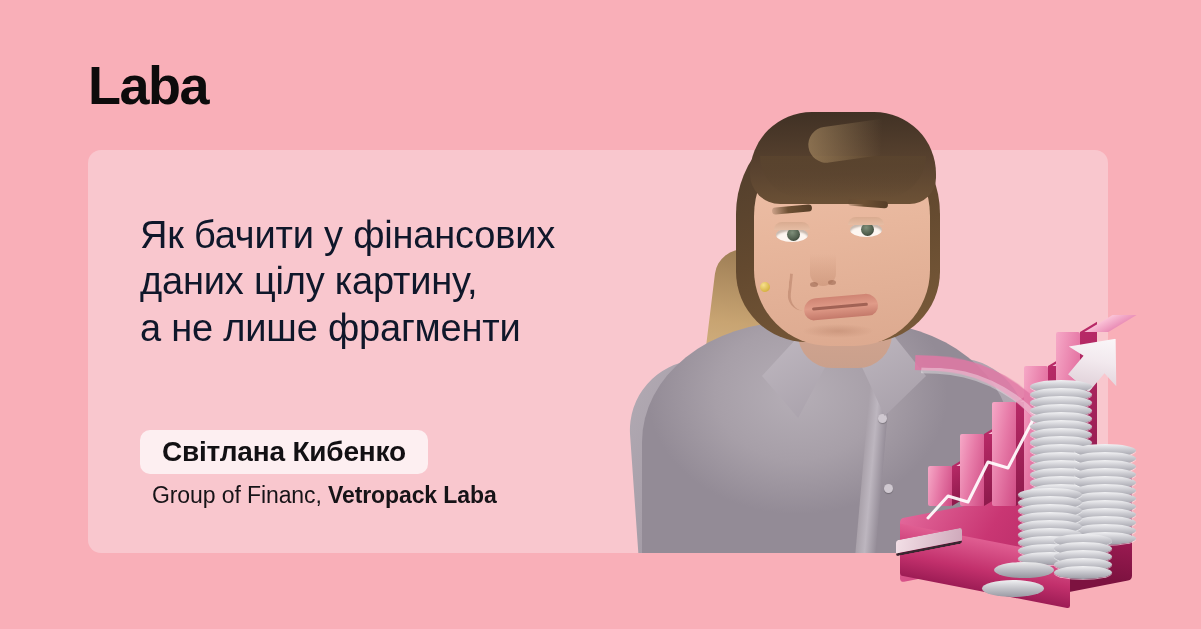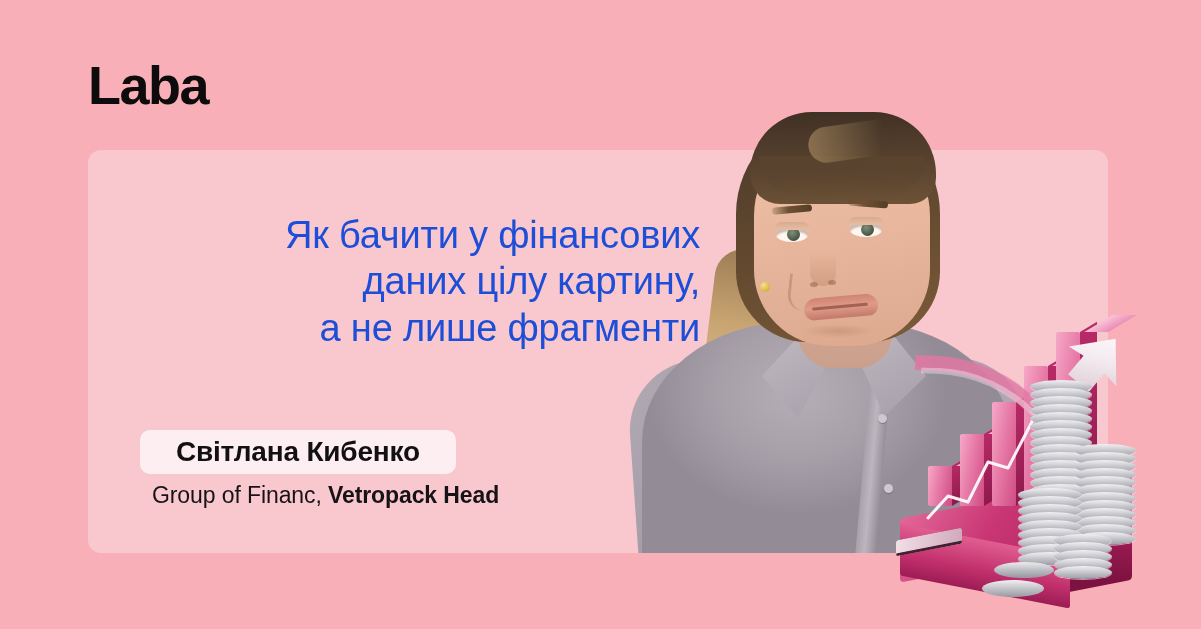--- a/index.html
+++ b/index.html
@@ -4,49 +4,49 @@
 <style>
   * { margin:0; padding:0; box-sizing:border-box; }
   html,body { width:1201px; height:629px; overflow:hidden; }
   body {
     background:#f9afb8;
     font-family:"Liberation Sans", sans-serif;
     position:relative;
   }
 
   
-  .banner { position:absolute; inset:0; overflow:hidden;text-align:right; }
+  .banner { position:absolute; inset:0; overflow:hidden; }
 
   
   .logo {
     position:absolute; left:88px; top:58px;
     font-size:54px; font-weight:700; letter-spacing:-1.5px;
     color:#0d0b0c; line-height:1;
   }
 
   
   .card {
     position:absolute; left:88px; top:150px;
     width:1020px; height:403px;
     background:#f9c7ce; border-radius:13px;
   }
 
   
   .headline {
     position:absolute; left:140px; top:212px;
     width:560px;
     font-size:38px; font-weight:400; line-height:1.22;
-    color:#1d4ed8; letter-spacing:-0.2px;
+    color:#0f172a; letter-spacing:-0.2px;
     white-space:pre-line;
   }
 
   
   .name-pill {
     position:absolute; left:140px; top:430px;
-    height:44px; padding:0 36px;
+    height:44px; padding:0 22px;
     display:flex; align-items:center;
     background:#fdeff1; border-radius:10px;
   }
   .name-pill span {
     font-size:28px; font-weight:700; color:#121013; letter-spacing:-0.2px;
   }
 
   
   .role {
     position:absolute; left:152px; top:482px;
@@ -331,21 +331,21 @@
 
   <div class="headline">Як бачити у фінансових
 даних цілу картину,
 а не лише фрагменти</div>
 
   <div class="name-pill">
     <span>Світлана Кибенко</span>
   </div>
 
   <div class="role">
-    <span>Group of Financ, </span><span class="company">Vetropack Head</span>
+    <span>Group of Financ, </span><span class="company">Vetropack Laba</span>
   </div>
 
   <div class="photo">
     <div class="ph-inner">
       <div class="ponytail"></div>
       <div class="shirt-l"></div>
       <div class="shirt-r"></div>
       <div class="shirt"></div>
       <div class="placket"></div>
       <div class="btn1"></div>

